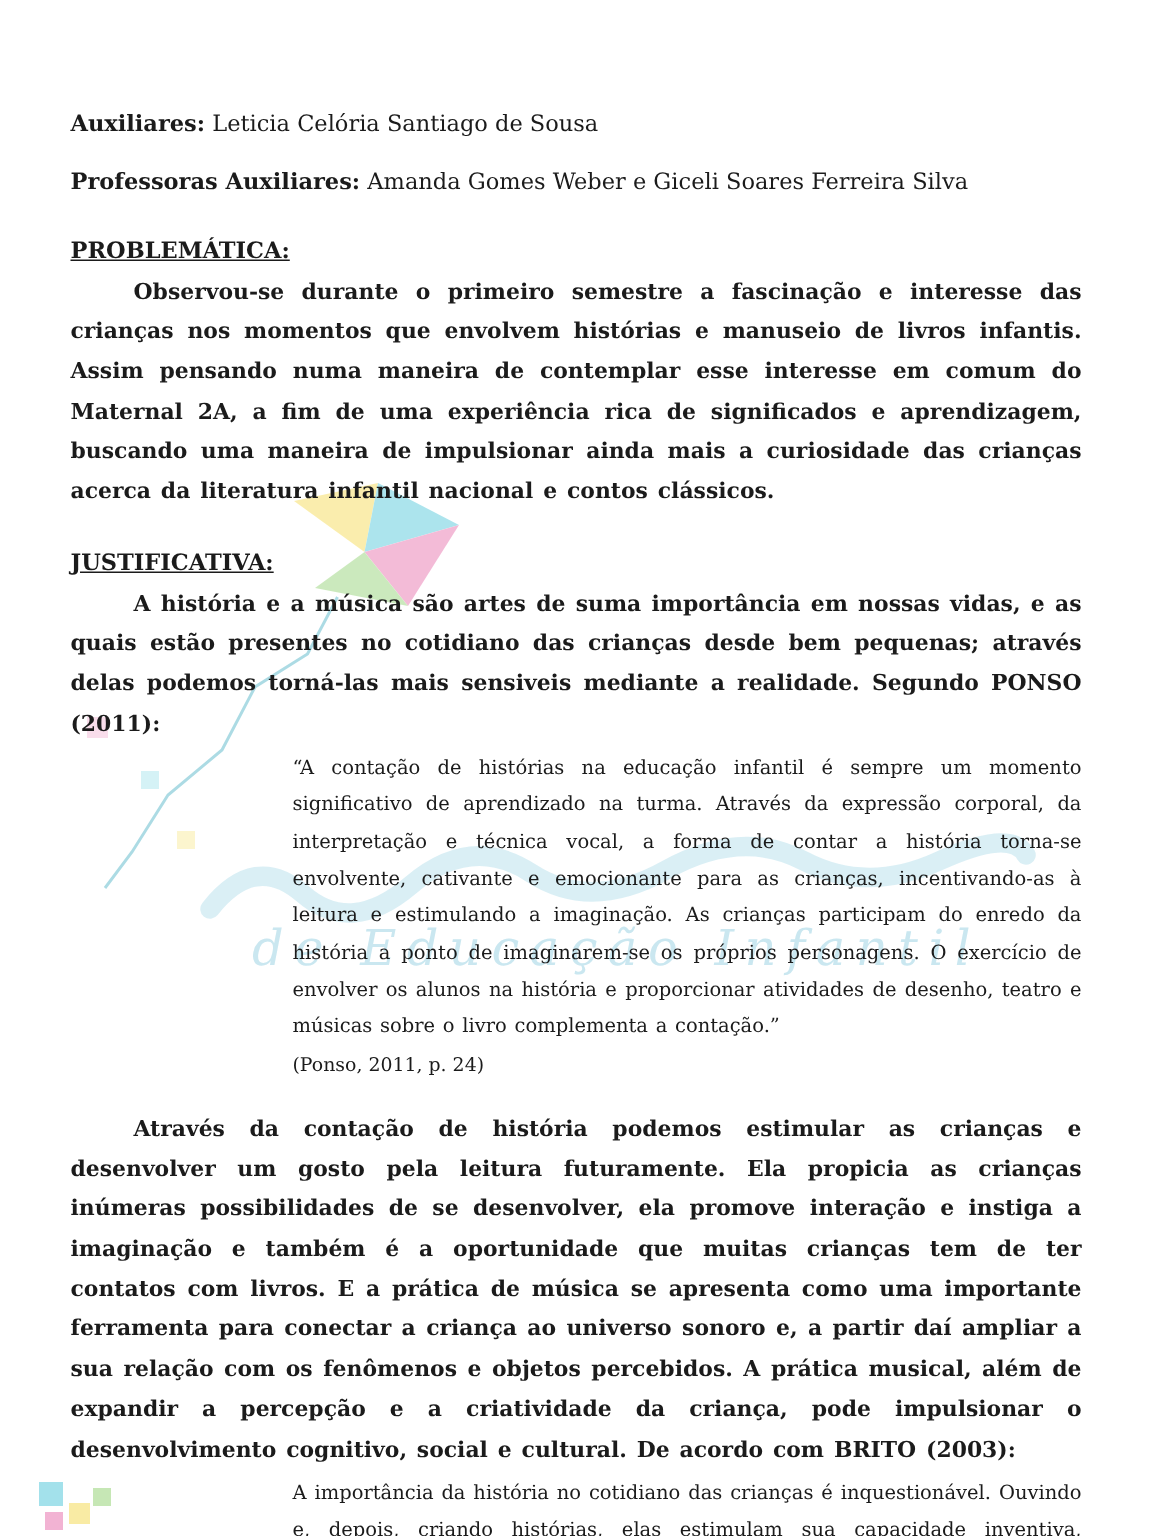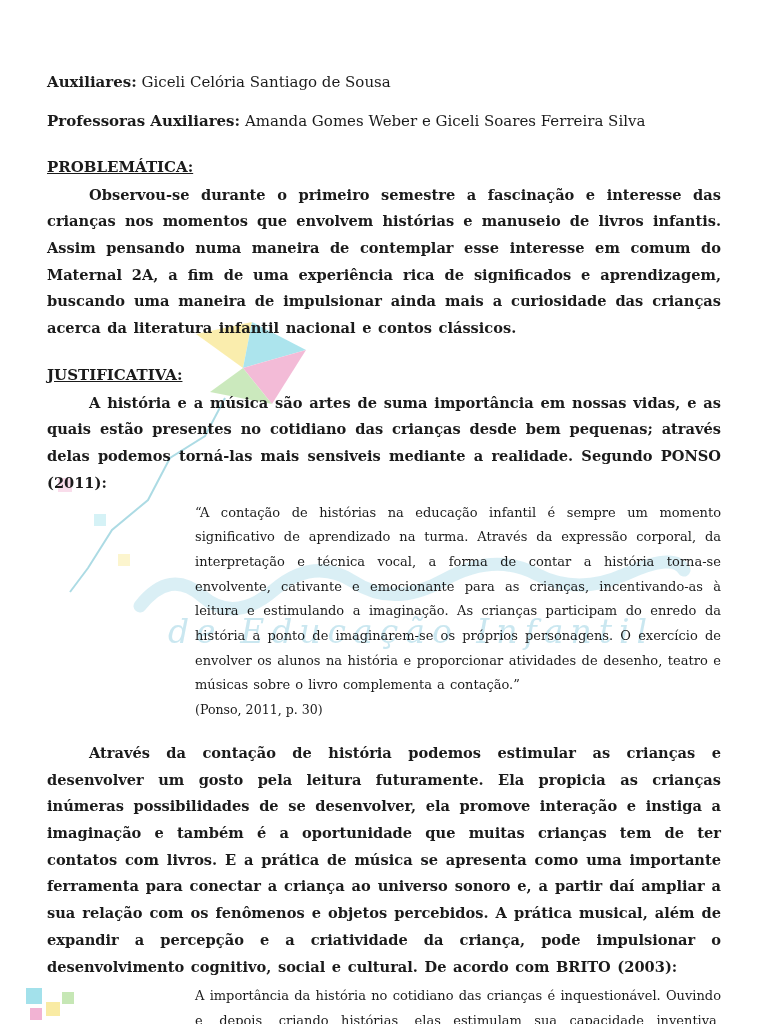--- a/index.html
+++ b/index.html
@@ -106,42 +106,42 @@
       </g>
     </svg>
     <div class="wm-text">de Educação Infantil</div>
   </div>
 
   <div class="content">
 
 
     <p class="meta">
       <strong>Auxiliares:</strong>
-      <span> Giceli Celória Santiago de Sousa</span>
+      <span> Leticia Celória Santiago de Sousa</span>
     </p>
 
     <p class="meta">
       <strong>Professoras Auxiliares:</strong>
       <span> Amanda Gomes Weber e Giceli Soares Ferreira Silva</span>
     </p>
 
     <h2 class="heading">
       <span>PROBLEMÁTICA:</span>
     </h2>
 
     <p class="para">Observou-se durante o primeiro semestre a fascinação e interesse das crianças nos momentos que envolvem histórias e manuseio de livros infantis. Assim pensando numa maneira de contemplar esse interesse em comum do Maternal 2A, a fim de uma experiência rica de significados e aprendizagem, buscando uma maneira de impulsionar ainda mais a curiosidade das crianças acerca da literatura infantil nacional e contos clássicos.</p>
 
     <h2 class="heading">
       <span>JUSTIFICATIVA:</span>
     </h2>
 
     <p class="para">A história e a música são artes de suma importância em nossas vidas, e as quais estão presentes no cotidiano das crianças desde bem pequenas; através delas podemos torná-las mais sensiveis mediante a realidade. Segundo PONSO (2011):</p>
 
     <p class="quote">“A contação de histórias na educação infantil é sempre um momento significativo de aprendizado na turma. Através da expressão corporal, da interpretação e técnica vocal, a forma de contar a história torna-se envolvente, cativante e emocionante para as crianças, incentivando-as à leitura e estimulando a imaginação. As crianças participam do enredo da história a ponto de imaginarem-se os próprios personagens. O exercício de envolver os alunos na história e proporcionar atividades de desenho, teatro e músicas sobre o livro complementa a contação.”</p>
-    <p class="quote-cite">(Ponso, 2011, p. 30)</p>
+    <p class="quote-cite">(Ponso, 2011, p. 24)</p>
 
     <div class="gap-lg"></div>
 
     <p class="para">Através da contação de história podemos estimular as crianças e desenvolver um gosto pela leitura futuramente. Ela propicia as crianças inúmeras possibilidades de se desenvolver, ela promove interação e instiga a imaginação e também é a oportunidade que muitas crianças tem de ter contatos com livros. E a prática de música se apresenta como uma importante ferramenta para conectar a criança ao universo sonoro e, a partir daí ampliar a sua relação com os fenômenos e objetos percebidos.  A prática musical, além de expandir a percepção e a criatividade da criança, pode impulsionar o desenvolvimento cognitivo, social e cultural. De acordo com BRITO (2003):</p>
 
     <p class="quote">A importância da história no cotidiano das crianças é inquestionável. Ouvindo e, depois, criando histórias, elas estimulam sua capacidade inventiva, desenvolvem o contato e a vivência com a linguagem oral e ampliam recursos que incluem vocabulário, as entonações expressivas, as articulações, enfim, a musicalidade própria da fala. (BRITO, 2003. p. 161)</p>
 
   </div>
 </div>
 

